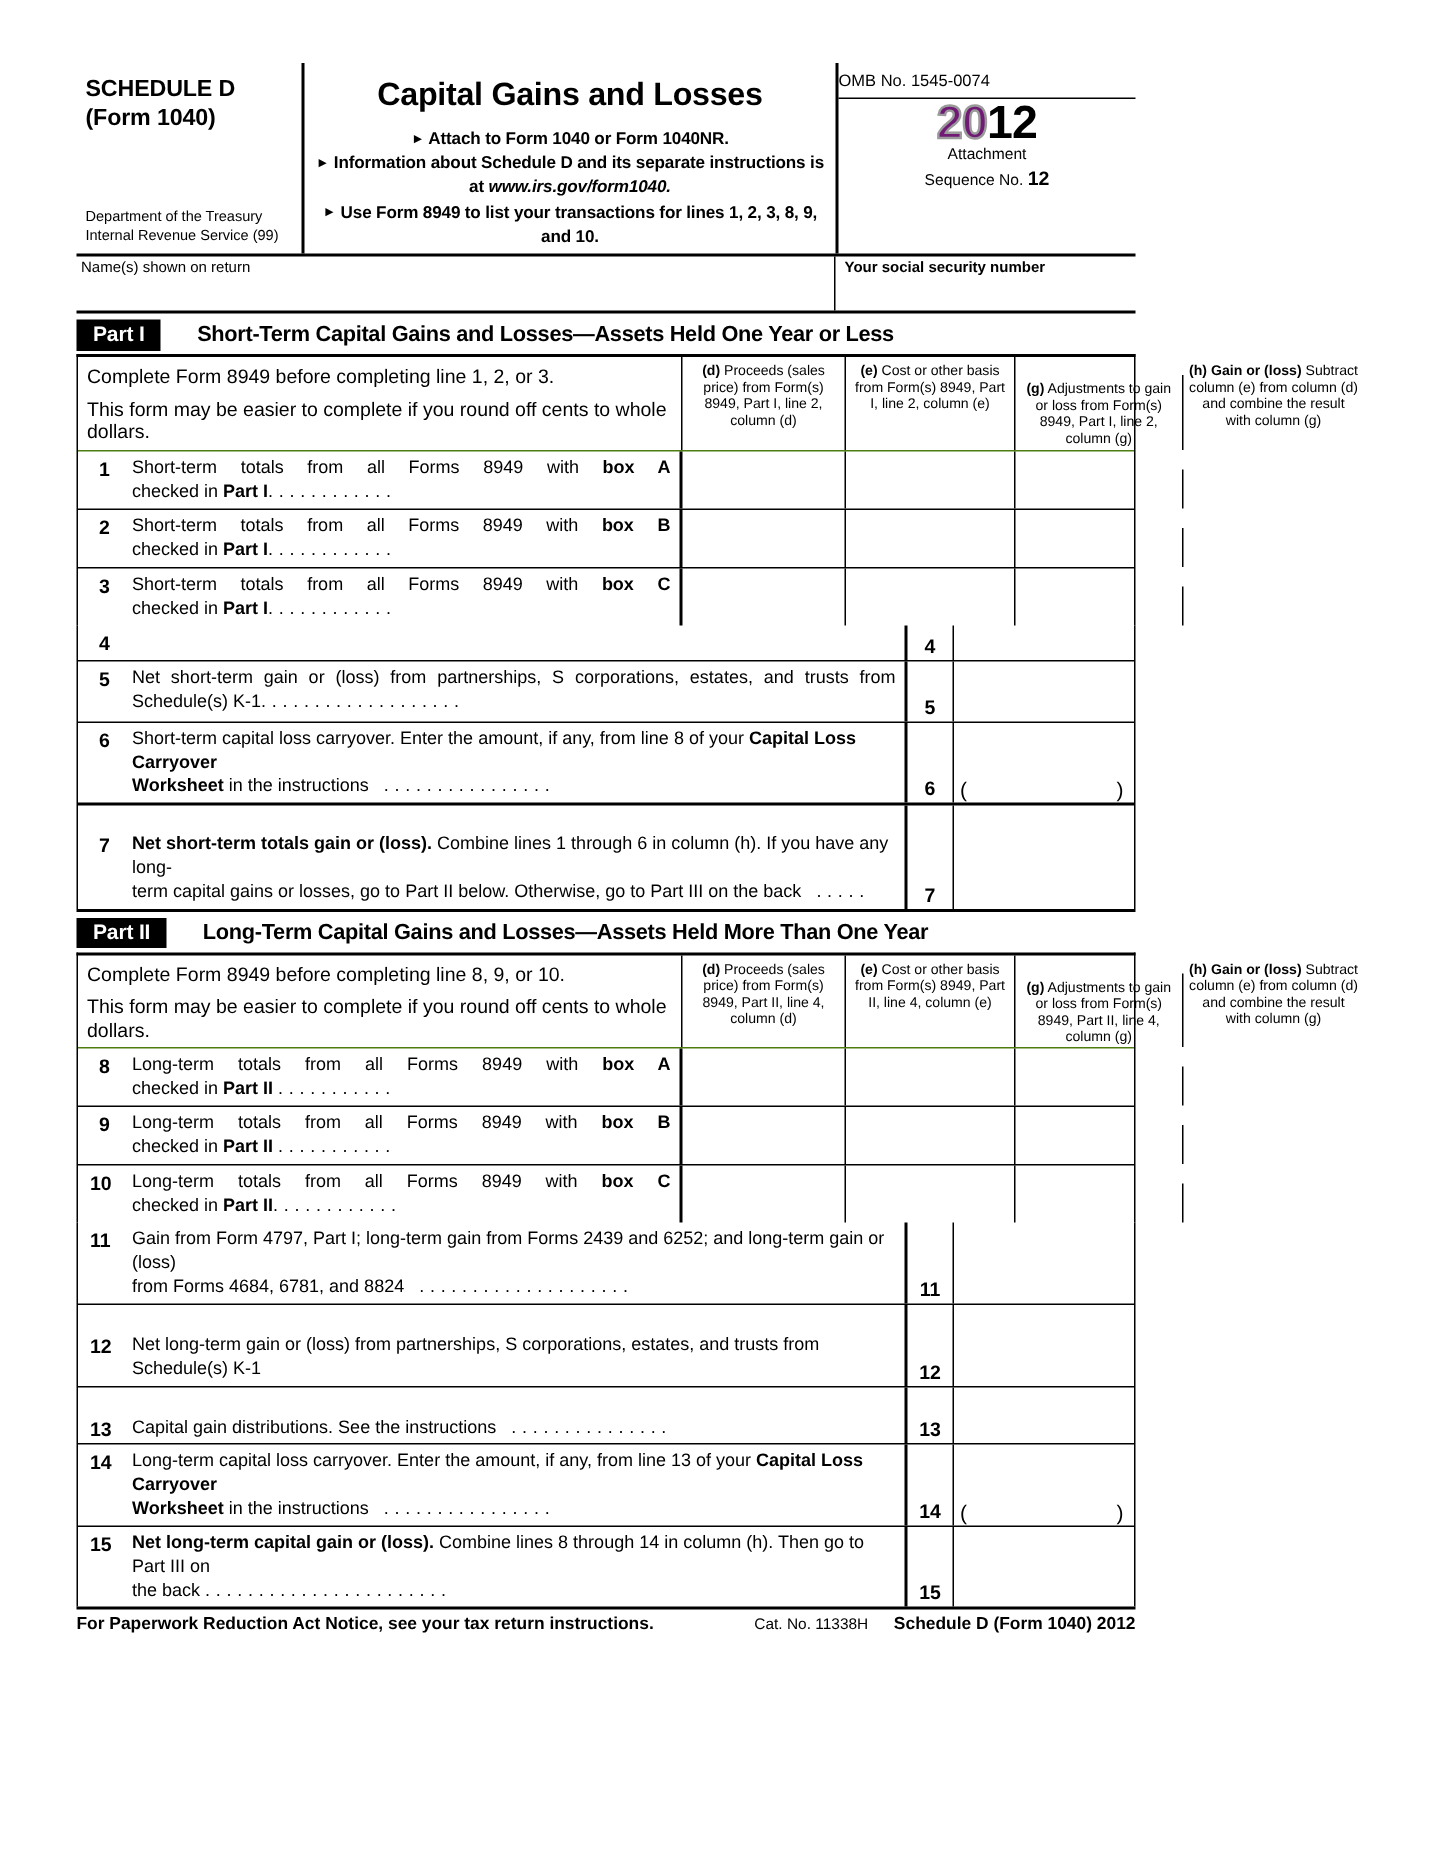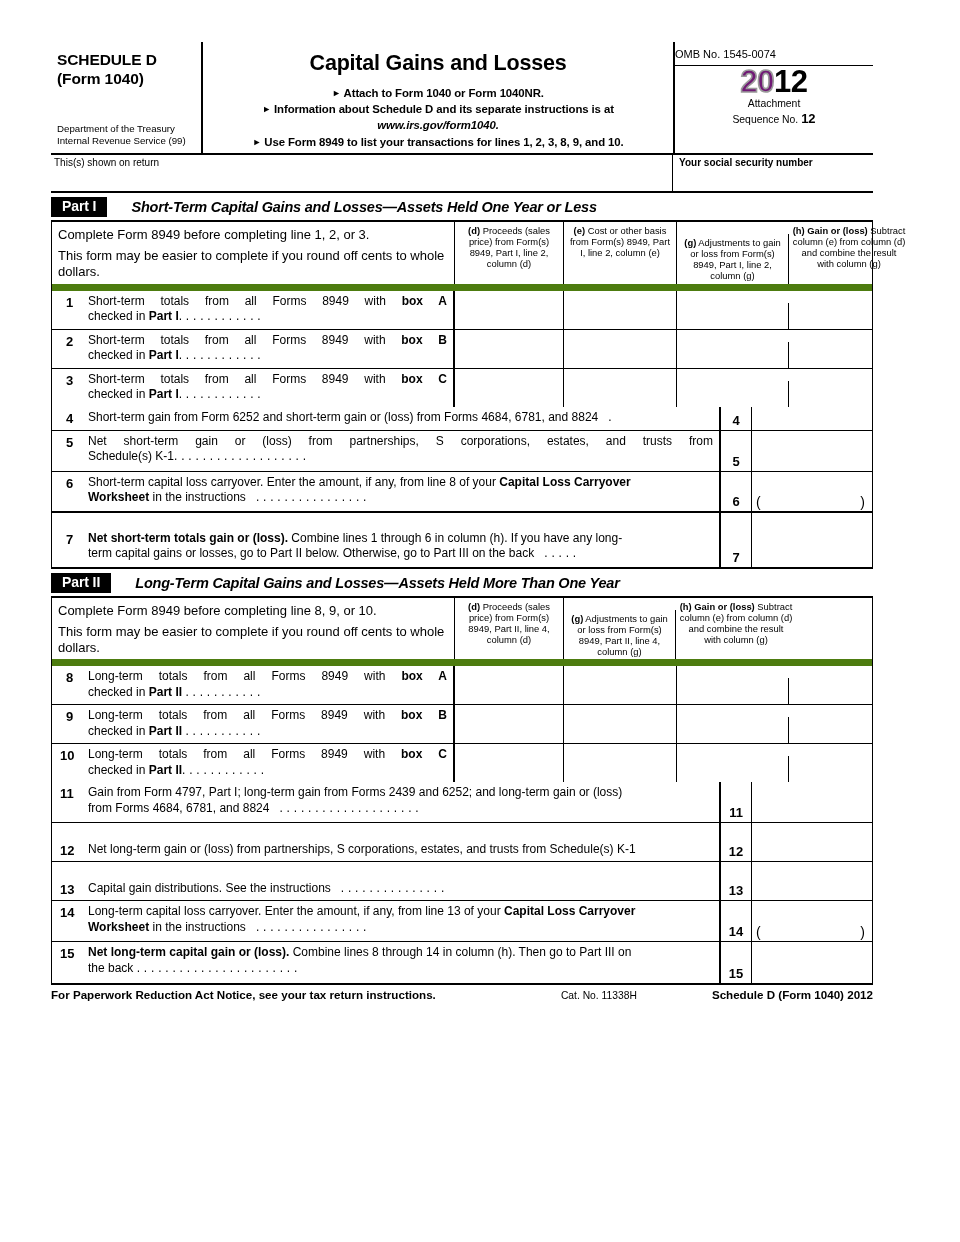--- a/index.html
+++ b/index.html
@@ -17,21 +17,21 @@
   .page {
     position: relative;
     width: 960px;
     height: 1242px;
     background: #fff;
   }
   .form {
     position: absolute;
     left: 51px;
     top: 42px;
-    width: 822px;
+    width: 706px;
   }
 
   
   .hdr {
     display: flex;
     border-bottom: 2px solid #000;
     align-items: stretch;
   }
   .hdr-left {
     width: 152px;
@@ -146,33 +146,32 @@
     font-weight: bold;
     padding: 2px 11px 3px 11px;
     letter-spacing: -0.1px;
     line-height: 1.1;
   }
   .parttitle {
     font-size: 14.5px;
     font-weight: bold;
     margin-left: 24px;
     letter-spacing: -0.2px;
-    font-style: italic;
   }
 
   
   .tbl {
     border-top: 2px solid #000;
     border-left: 1px solid #000;
     border-right: 1px solid #000;
     box-sizing: border-box;
   }
   .colhead {
     display: flex;
-    border-bottom: 7px solid #4d7c0f;
+    border-bottom: 1px solid #4d7c0f;
   }
   .ch-instr {
     width: 403px;
     flex: 0 0 403px;
     border-right: 1px solid #000;
     padding: 5px 6px 4px 6px;
     box-sizing: border-box;
   }
   .ch-instr p {
     margin: 0 0 6px 0;
@@ -343,21 +342,21 @@
         <div class="attach-seq">
           <div>Attachment</div>
           <div><span>Sequence No.</span> <b>12</b></div>
         </div>
       </div>
     </div>
   </div>
 
   <div class="namerow">
     <div class="name-cell">
-      <div class="lbl">This(s) shown on return</div>
+      <div class="lbl">Name(s) shown on return</div>
     </div>
     <div class="ssn-cell">
       <div class="lbl b">Your social security number</div>
     </div>
   </div>
 
   <div class="partbar">
     <div class="partbox">Part I</div>
     <div class="parttitle">Short-Term Capital Gains and Losses—Assets Held One Year or Less</div>
   </div>
@@ -420,21 +419,20 @@
       <div class="box c-e"></div>
       <div class="box c-g"></div>
       <div class="box c-h"></div>
     </div>
   </div>
 
   <div class="sec-wrap">
     <div class="arow" style="min-height:24px">
       <div class="atxt">
         <span class="num">4</span>
-        <div class="ltext"><span>Short-term gain from Form 6252 and short-term gain or (loss) from Forms 4684, 6781, and 8824</span> &nbsp; <span class="dots">.</span></div>
       </div>
       <div class="anum">4</div>
       <div class="aamt"></div>
     </div>
 
     <div class="arow" style="min-height:41px">
       <div class="atxt">
         <span class="num">5</span>
         <div class="ltext just">Net short-term gain or (loss) from partnerships, S corporations, estates, and trusts from</div>
         <div class="ltext"><span>Schedule(s) K-1</span><span class="dots">. . . . . . . . . . . . . . . . . . .</span></div>
@@ -474,20 +472,24 @@
 
   <div class="tbl">
     <div class="colhead">
       <div class="ch-instr">
         <p>Complete Form 8949 before completing line 8, 9, or 10.</p>
         <p>This form may be easier to complete if you round off cents to whole dollars.</p>
       </div>
       <div class="colcell c-d">
         <b>(d)</b> <span>Proceeds (sales</span>
         <span>price) from Form(s) 8949, Part II, line 4, column (d)</span>
+      </div>
+      <div class="colcell c-e">
+        <b>(e)</b> <span>Cost or other basis</span>
+        <span>from Form(s) 8949, Part II, line 4, column (e)</span>
       </div>
       <div class="colcell c-g">
         <b>(g)</b> <span>Adjustments to</span>
         <span>gain or loss from Form(s) 8949, Part II, line 4, column (g)</span>
       </div>
       <div class="colcell c-h">
         <b>(h)</b> <b>Gain or (loss)</b>
         <span>Subtract column (e) from column (d) and combine the result with column (g)</span>
       </div>
     </div>

